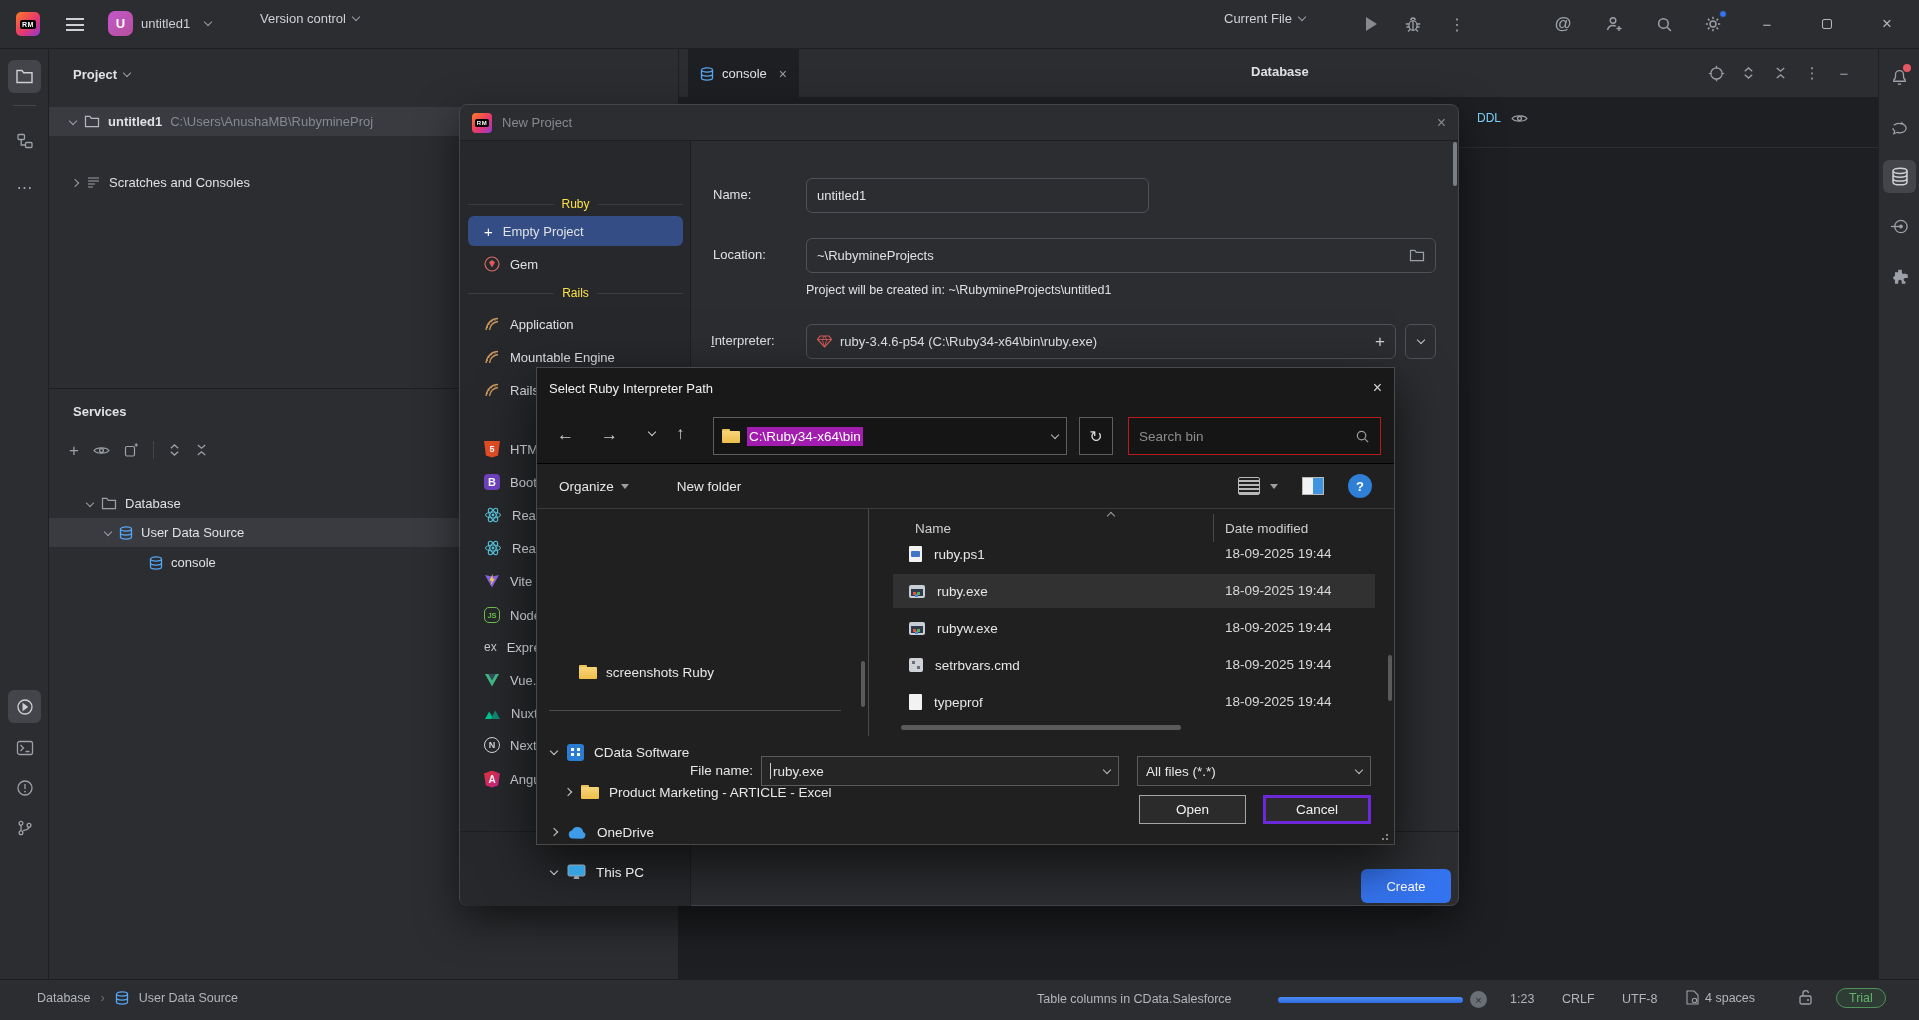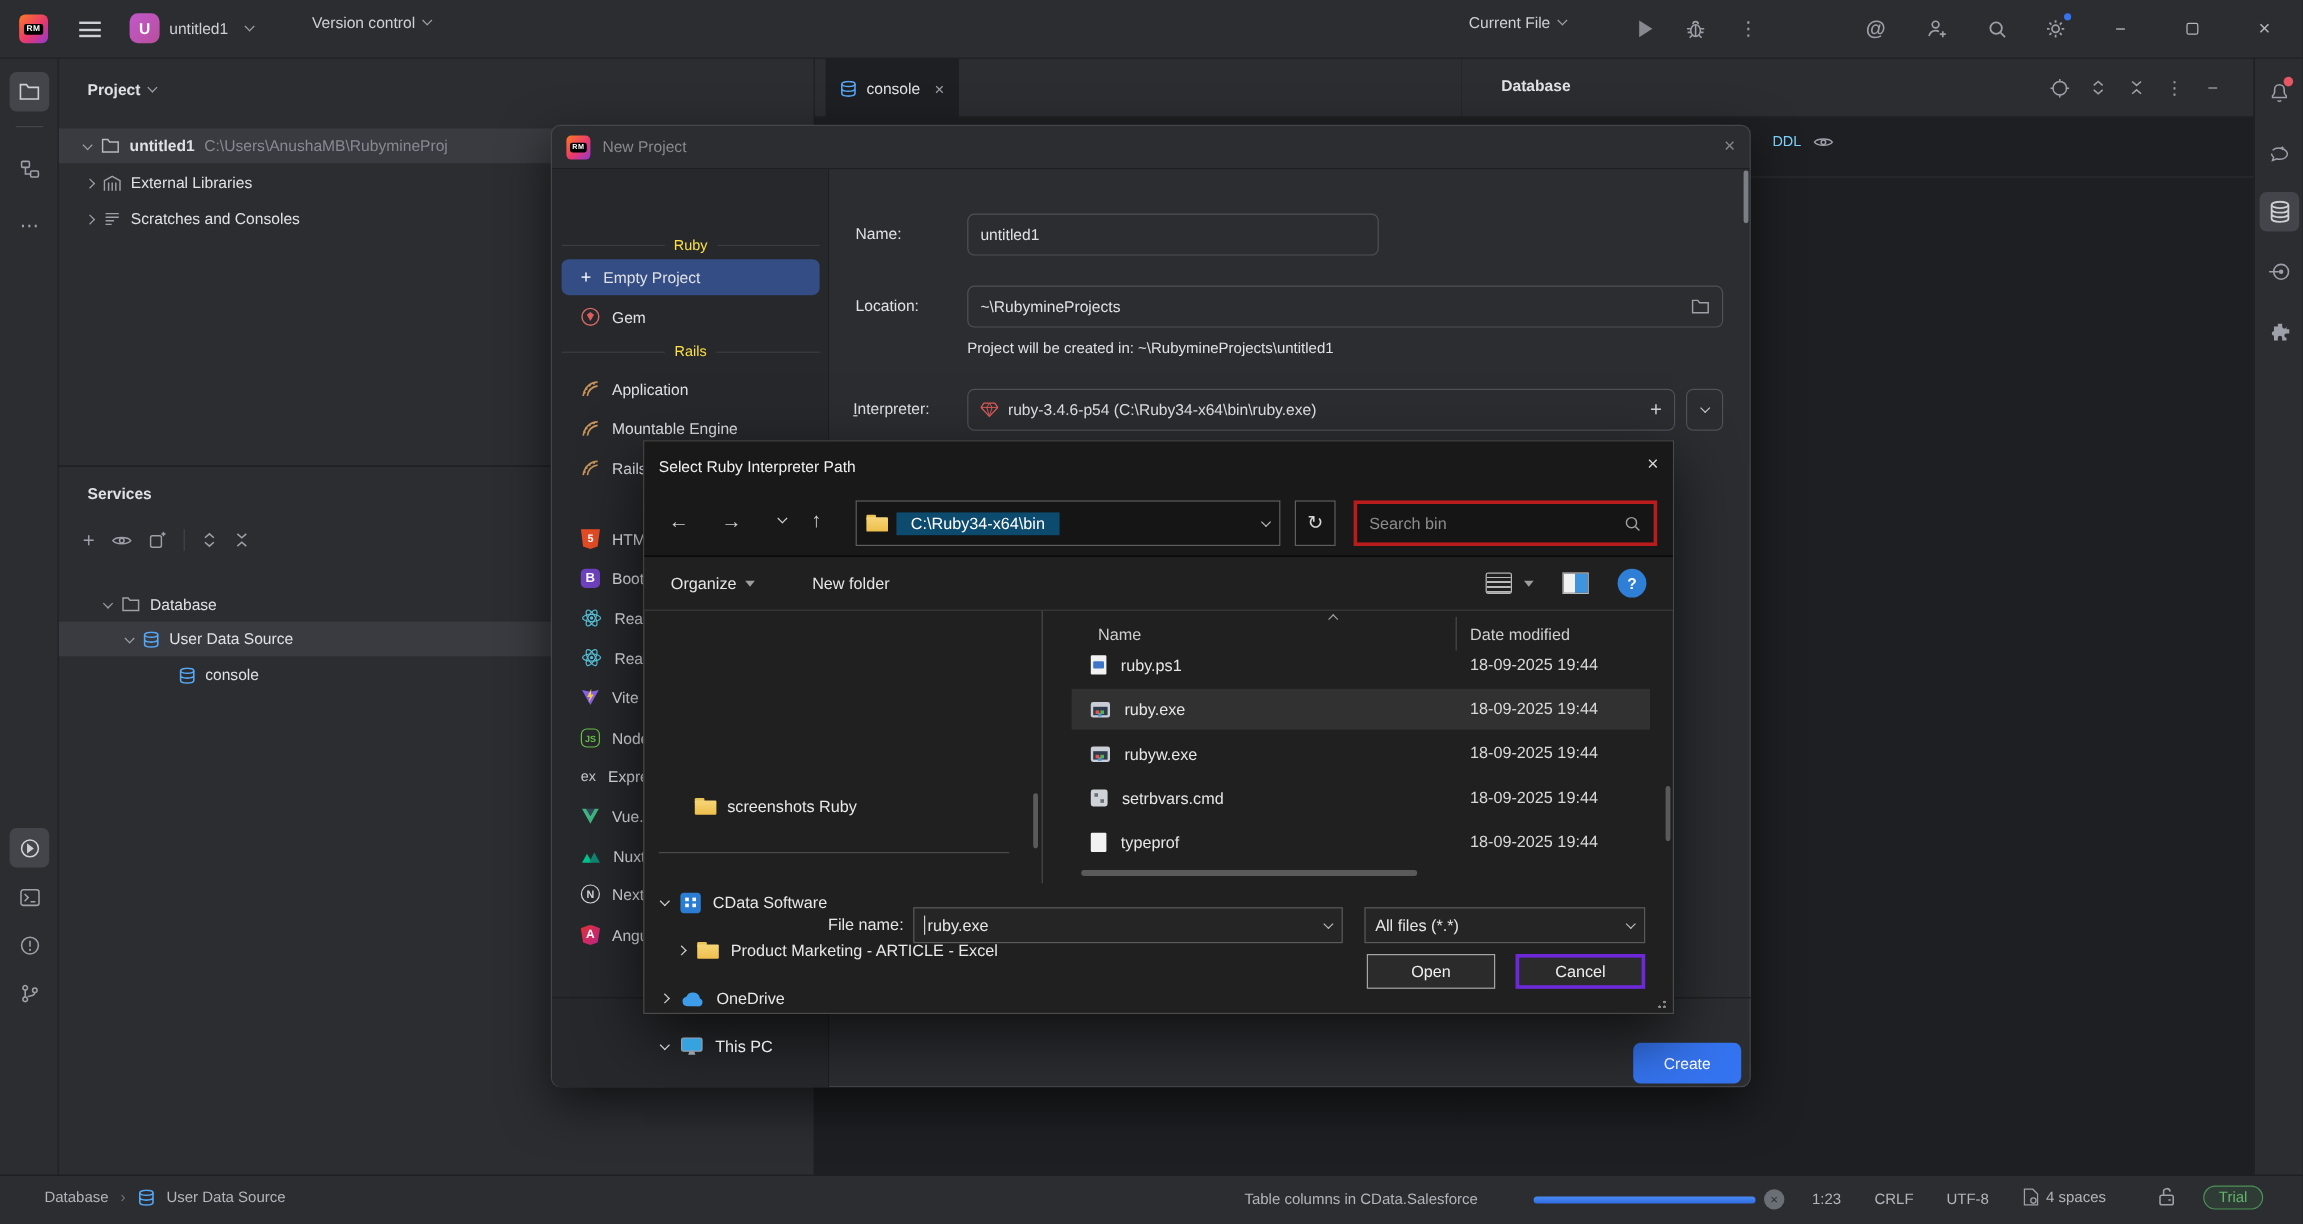--- a/index.html
+++ b/index.html
@@ -60,22 +60,22 @@
   .field{position:absolute;border:1px solid #4e5157;border-radius:6px;background:#2b2d30;display:flex;align-items:center;padding:0 10px;font-size:13px;color:#dfe1e5;height:35px}
   .createbtn{position:absolute;left:901px;top:764px;width:90px;height:34px;background:#3574f0;border-radius:6px;color:#fff;font-size:13px;display:flex;align-items:center;justify-content:center}
   .npbottom{position:absolute;left:0;top:726px;width:1000px;height:1px;background:#1e1f22}
   .scrollnub{position:absolute;width:4px;border-radius:2px;background:#7a7e85}
   
   .windlg{left:536px;top:367px;width:859px;height:478px;background:#202020;border:1px solid #4a4a4a;box-shadow:0 18px 50px rgba(0,0,0,.65);z-index:10;color:#e6e6e6;font-size:13.5px}
   .win-title{position:absolute;left:0;top:0;width:100%;height:40px;background:#191919;display:flex;align-items:center;padding:0 12px;font-size:13px;color:#f0f0f0}
   .win-nav{position:absolute;left:0;top:40px;width:100%;height:56px;background:#191919;border-bottom:1px solid #000}
   .navarrow{color:#cfcfcf;font-size:17px}
   .addr{position:absolute;left:176px;top:9px;width:354px;height:38px;background:#151515;border:1px solid #5e5e5e;display:flex;align-items:center;padding:0 8px;gap:7px}
-  .addr-sel{background:#0c4a6e;color:#fff;padding:2px 12px;font-size:13.5px}
-  .searchbox{position:absolute;left:591px;top:9px;width:253px;height:38px;background:#151515;border:3px solid #b91c1c;display:flex;align-items:center;padding:16px 10px;color:#8d8d8d}
+  .addr-sel{background:#a21caf;color:#fff;padding:2px 2px;font-size:13.5px}
+  .searchbox{position:absolute;left:591px;top:9px;width:253px;height:38px;background:#151515;border:1px solid #b91c1c;display:flex;align-items:center;padding:16px 10px;color:#8d8d8d}
   .wtool{position:absolute;left:0;top:96px;width:100%;height:45px;background:#202020;border-bottom:1px solid #3a3a3a;display:flex;align-items:center}
   .wrow{position:absolute;height:34px;display:flex;align-items:center;gap:9px;color:#e8e8e8;white-space:nowrap}
   .wfold{width:18px;height:14px;position:relative}
   .wfold::before{content:"";position:absolute;left:0;top:0;width:8px;height:4px;background:#eac456;border-radius:1px 1px 0 0}
   .wfold::after{content:"";position:absolute;left:0;top:2px;right:0;bottom:0;background:linear-gradient(180deg,#f6d578,#edbe4b);border-radius:1px}
   .frow{position:absolute;height:26px;display:flex;align-items:center;gap:12px;white-space:nowrap}
   .fdate{position:absolute;color:#d9d9d9}
   .wcombo{position:absolute;height:30px;background:#252525;border:1px solid #5a5a5a;display:flex;align-items:center;padding:0 8px;color:#e6e6e6}
   .wbtn{position:absolute;height:29px;background:#2b2b2b;display:flex;align-items:center;justify-content:center;color:#f0f0f0;font-size:13.5px}
   .helpbtn{width:24px;height:24px;border-radius:50%;background:#2f7fd6;color:#fff;font-size:13px;font-weight:bold;display:flex;align-items:center;justify-content:center}
@@ -208,27 +208,20 @@
     <span class="chv"></span>
   </div>
   <div class="trow sel-gray" style="left:0;top:58px;width:630px;padding-left:21px;gap:8px">
     <span class="chv" style="margin:0 0 2px 0"></span>
     <svg width="16" height="13" viewBox="0 0 17 15">
         <path d="M1 1.5h5l1.7 2.3H16v9.7H1z" fill="none" stroke="#b6b9bf" stroke-width="1.4"></path>
       </svg>
     <b>untitled1</b>
     <span class="dim">C:\Users\AnushaMB\RubymineProj</span>
   </div>
-  <div class="trow" style="left:0;top:89px;width:630px;padding-left:23px;gap:8px">
-    <span class="chv r"></span>
-    <svg width="15" height="14" viewBox="0 0 15 14" fill="none" stroke="#9da0a8" stroke-width="1.2">
-        <path d="M1 13V4.5L7.5 1 14 4.5V13M4.5 13V6M7.5 13V6M10.5 13V6"></path>
-      </svg>
-    <span>External Libraries</span>
-  </div>
   <div class="trow" style="left:0;top:119px;width:630px;padding-left:23px;gap:8px">
     <span class="chv r"></span>
     <svg width="15" height="14" viewBox="0 0 15 14" fill="none" stroke="#9da0a8" stroke-width="1.2">
         <path d="M2 2h11M2 5h11M2 8h7M2 11h5"></path>
       </svg>
     <span>Scratches and Consoles</span>
   </div>
 </div>
 
 <div class="p panel" style="left:49px;top:388px;width:630px;height:591px;border-top:1px solid #1e1f22;border-right:1px solid #1e1f22">

